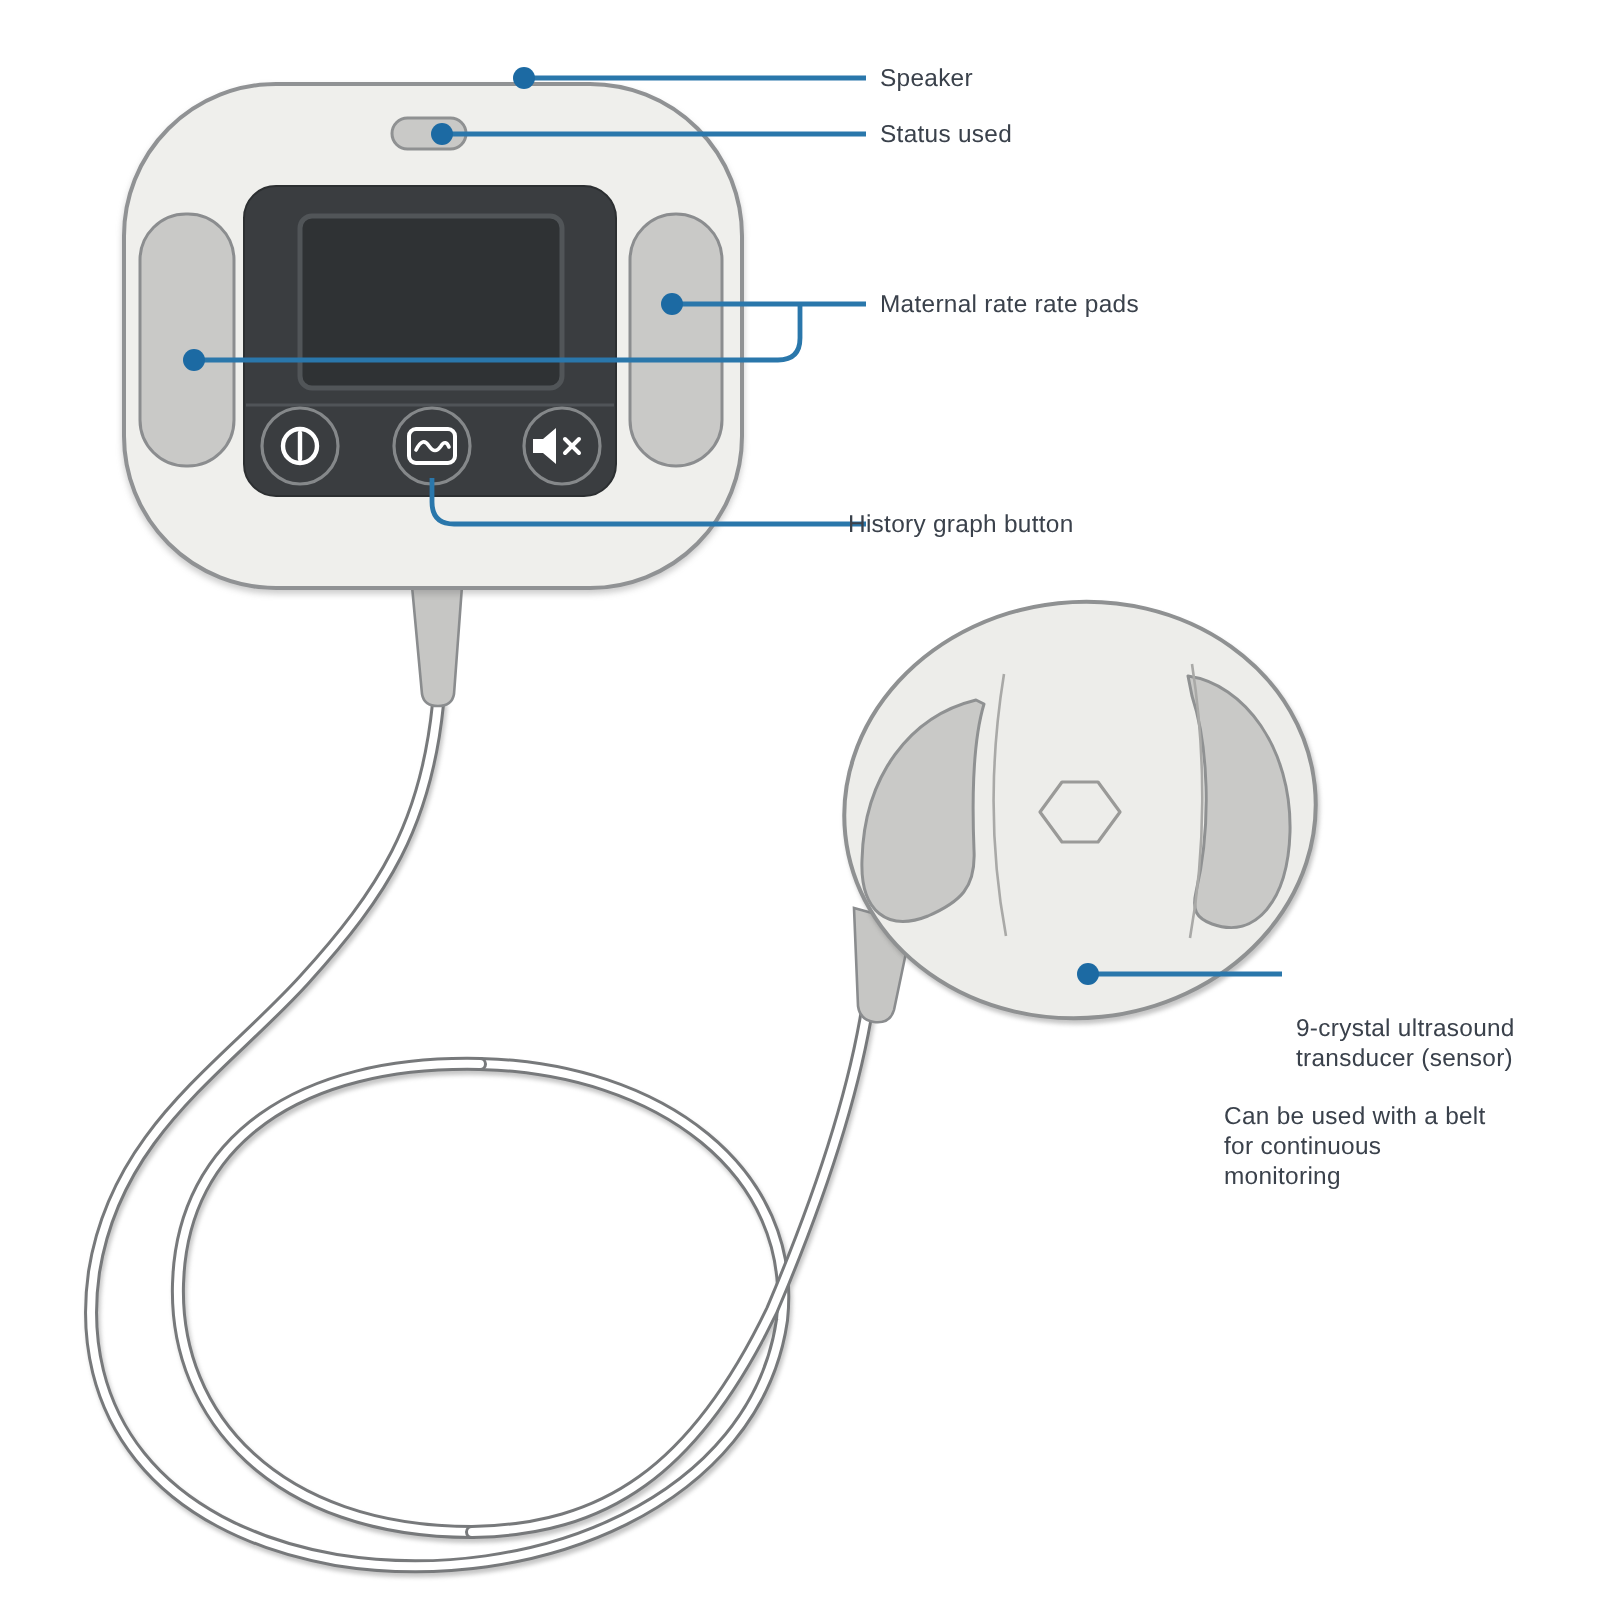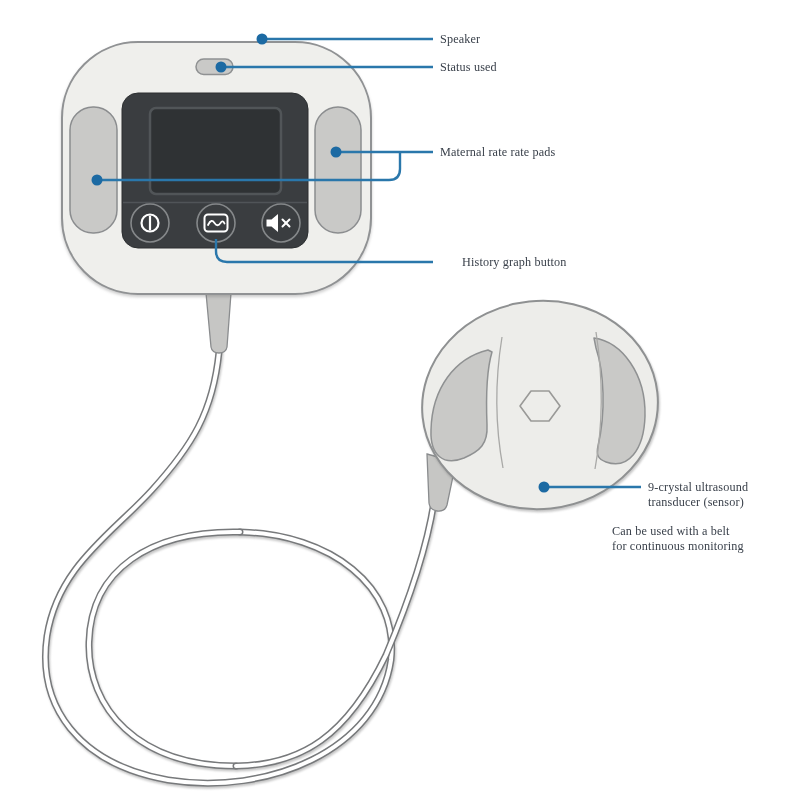--- a/index.html
+++ b/index.html
@@ -1,21 +1,21 @@
 <!DOCTYPE html>
 <html><head>
 <meta charset="utf-8">
 <style>
   html,body{margin:0;padding:0;background:#ffffff;}
   .stage{position:relative;width:800px;height:800px;background:#ffffff;overflow:hidden;
-         font-family:Liberation Serif, serif;}
+         font-family:Liberation Sans, sans-serif;}
   .stage svg{position:absolute;left:0;top:0;}
   .callout-label{position:absolute;font-size:12.2px;line-height:15px;color:#3a414b;
                  letter-spacing:0.15px;white-space:nowrap;}
-  .callout-label.wrap{white-space:normal;width:134px;}
+  .callout-label.wrap{white-space:normal;width:134px;margin-top:27px;}
   .shadow-soft{filter:drop-shadow(1.5px 2.5px 1px rgba(110,110,110,0.40));}
   .shadow-device{filter:drop-shadow(0 2px 1.5px rgba(110,110,110,0.35));}
 </style>
 </head>
 <body>
 
 <div class="stage">
 
   <svg width="800" height="800" viewBox="0 0 800 800">
 
@@ -98,19 +98,19 @@
       <circle cx="544" cy="487" r="5.5"></circle>
     </g>
   </svg>
 
   <div class="callout-label" style="left:440px;top:32px;">Speaker</div>
 
   <div class="callout-label" style="left:440px;top:60px;">Status used</div>
 
   <div class="callout-label" style="left:440px;top:145px;">Maternal rate rate pads</div>
 
-  <div class="callout-label" style="left:462px;top:255px;">History graph button</div>
+  <div class="callout-label" style="left:424px;top:255px;">History graph button</div>
 
   <div class="callout-label wrap" style="left:648px;top:480px;">9-crystal ultrasound transducer (sensor)</div>
 
   <div class="callout-label wrap" style="left:612px;top:524px;">Can be used with a belt for continuous monitoring</div>
 
 </div>
 
 </body></html>

